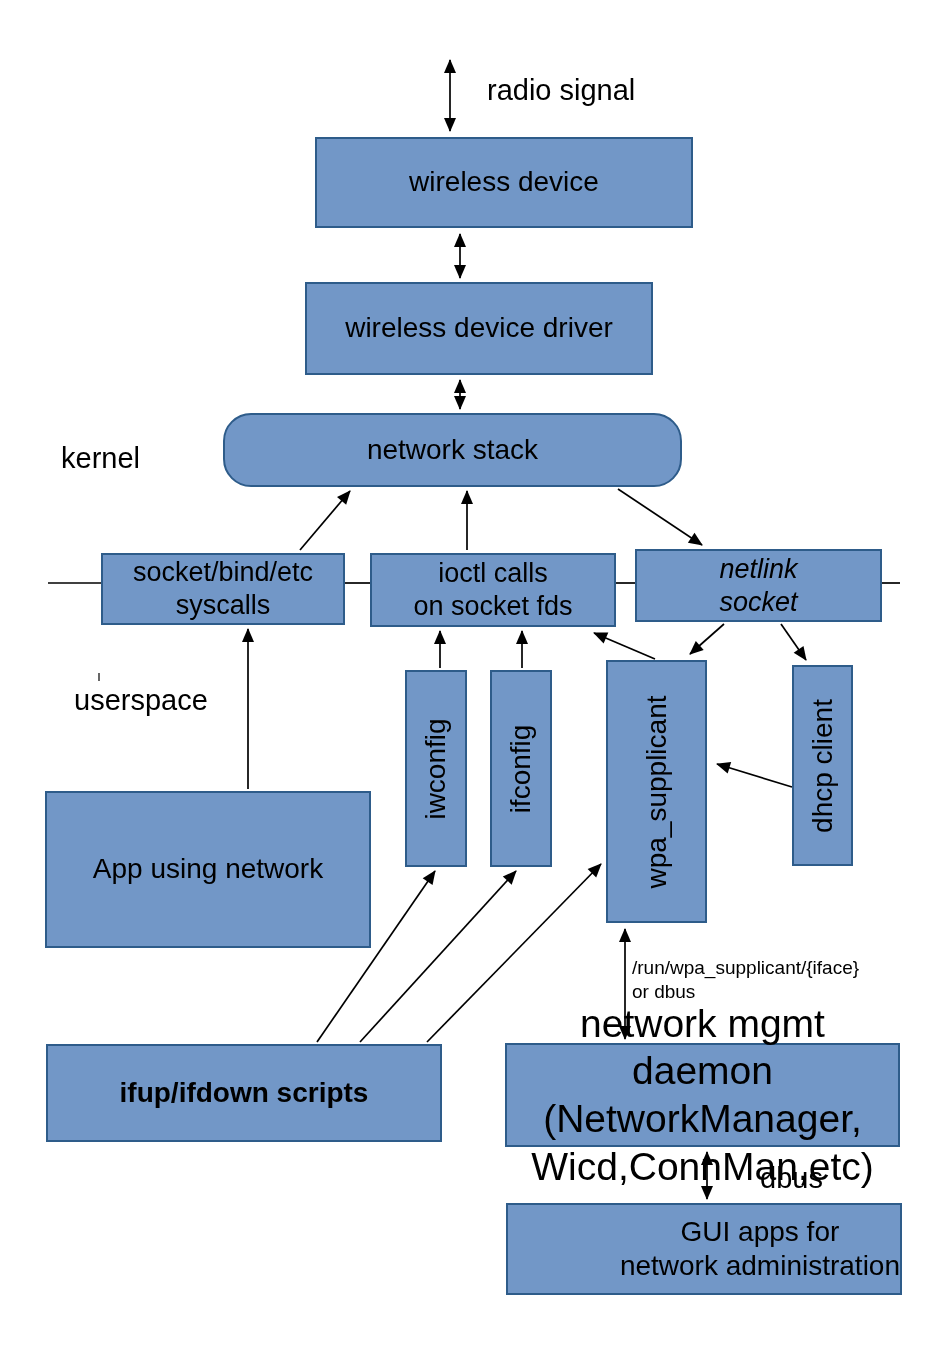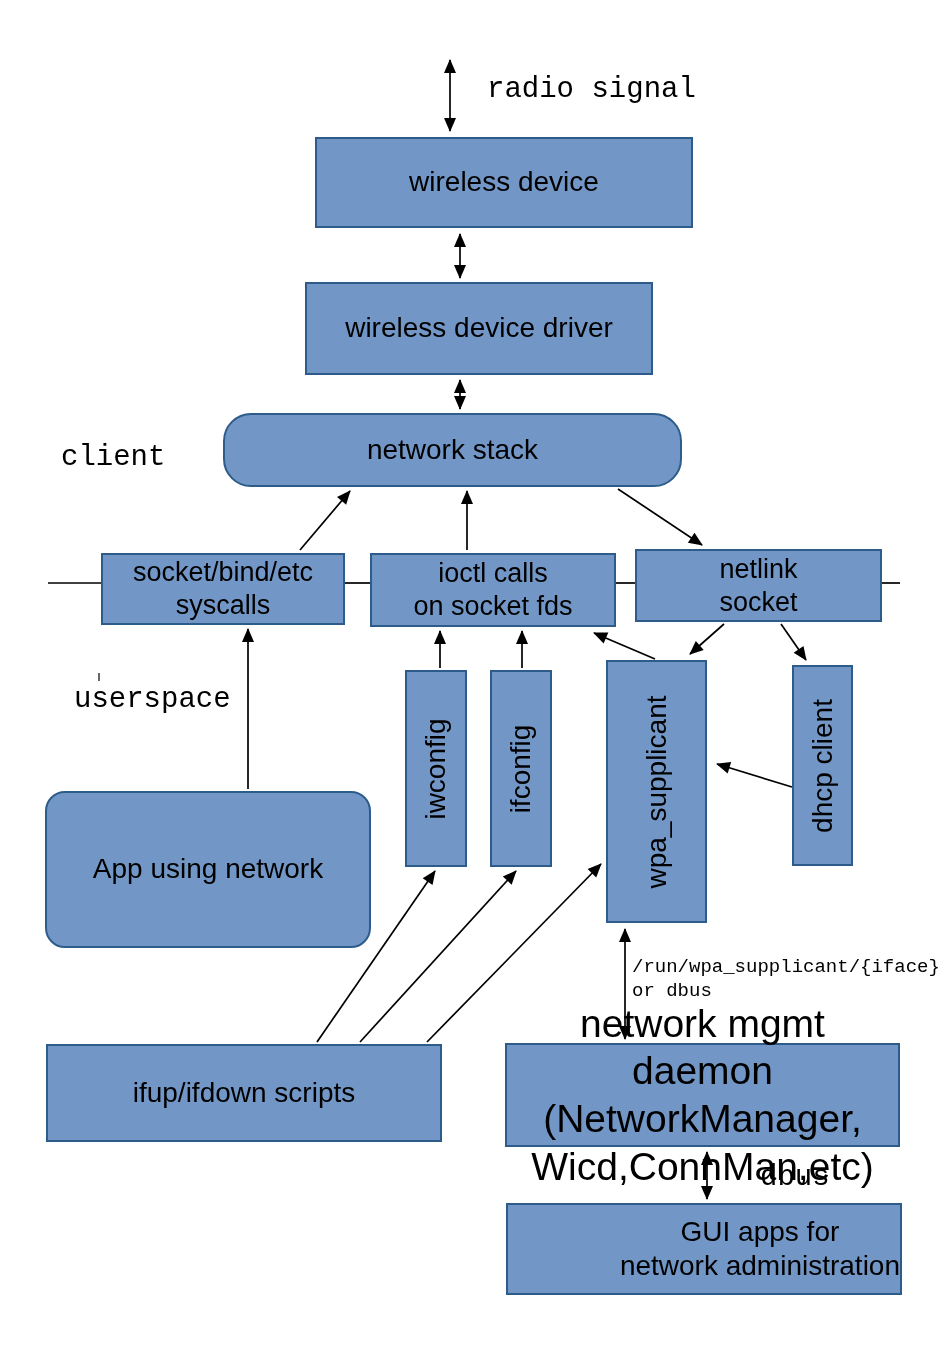--- a/index.html
+++ b/index.html
@@ -18,21 +18,21 @@
   .box{
     position:absolute;box-sizing:border-box;
     background:var(--box-fill);border:2px solid var(--box-border);
     display:flex;align-items:center;justify-content:center;
     text-align:center;
   }
   .box-label{white-space:pre-line;line-height:1.22;font-size:28px;}
   .box-label.sm{font-size:27px;}
   .box-label.lg{font-size:39px;}
   .vtext{transform:rotate(-90deg);white-space:nowrap;font-size:28px;}
-  .flabel{position:absolute;white-space:pre-line;line-height:1.25;font-family:Liberation Mono, monospace;}
+  .flabel{position:absolute;white-space:pre-line;line-height:1.25;}
   .flabel.big{font-size:29px;}
   .flabel.small{font-size:19px;}
 </style>
 </head>
 <body>
 
 <div class="canvas">
 
   <svg class="wires" viewBox="0 0 951 1345" xmlns="http://www.w3.org/2000/svg">
     <defs>
@@ -85,60 +85,60 @@
   <div class="box" style="left:101px;top:553px;width:244px;height:72px;">
     <span class="box-label sm">socket/bind/etc
 syscalls</span>
   </div>
 
   <div class="box" style="left:370px;top:553px;width:246px;height:74px;">
     <span class="box-label sm">ioctl calls
 on socket fds</span>
   </div>
 
-  <div class="box" style="left:635px;top:549px;width:247px;height:73px;">
+  <div class="box" style="left:635px;top:549px;width:247px;height:73px;font-style:italic;">
     <span class="box-label sm">netlink
 socket</span>
   </div>
 
   <div class="box" style="left:405px;top:670px;width:62px;height:197px;">
     <span class="vtext">iwconfig</span>
   </div>
 
   <div class="box" style="left:490px;top:670px;width:62px;height:197px;">
     <span class="vtext">ifconfig</span>
   </div>
 
   <div class="box" style="left:606px;top:660px;width:101px;height:263px;">
     <span class="vtext">wpa_supplicant</span>
   </div>
 
   <div class="box" style="left:792px;top:665px;width:61px;height:201px;">
     <span class="vtext">dhcp client</span>
   </div>
 
-  <div class="box" style="left:45px;top:791px;width:326px;height:157px;border-radius:20px;">
+  <div class="box" style="left:45px;top:791px;width:326px;height:157px;">
     <span class="box-label">App using network</span>
   </div>
 
-  <div class="box" style="left:46px;top:1044px;width:396px;height:98px;">
+  <div class="box" style="left:46px;top:1044px;width:396px;height:98px;font-weight:bold;">
     <span class="box-label">ifup/ifdown scripts</span>
   </div>
 
   <div class="box" style="left:505px;top:1043px;width:395px;height:104px;">
     <span class="box-label lg">network mgmt daemon
 (NetworkManager,
 Wicd,ConnMan,etc)</span>
   </div>
 
   <div class="box" style="left:506px;top:1203px;width:396px;height:92px;justify-content:flex-end;">
     <span class="box-label">GUI apps for
 network administration</span>
   </div>
 
   <div class="flabel big" style="left:487px;top:72px;">radio signal</div>
-  <div class="flabel big" style="left:61px;top:440px;">client</div>
+  <div class="flabel big" style="left:61px;top:440px;">kernel</div>
   <div class="flabel big" style="left:74px;top:682px;">userspace</div>
   <div class="flabel small" style="left:632px;top:956px;">/run/wpa_supplicant/{iface}
 or dbus</div>
   <div class="flabel big" style="left:738px;top:1160px;margin-left:22px;">dbus</div>
 
 </div>
 
 </body></html>

